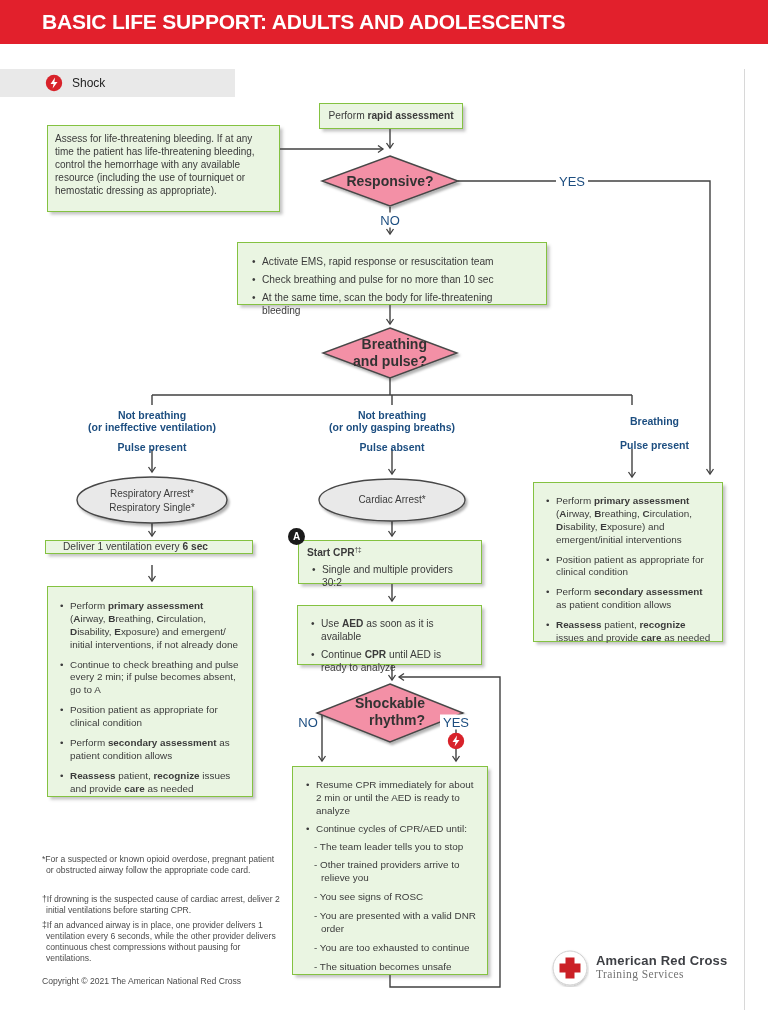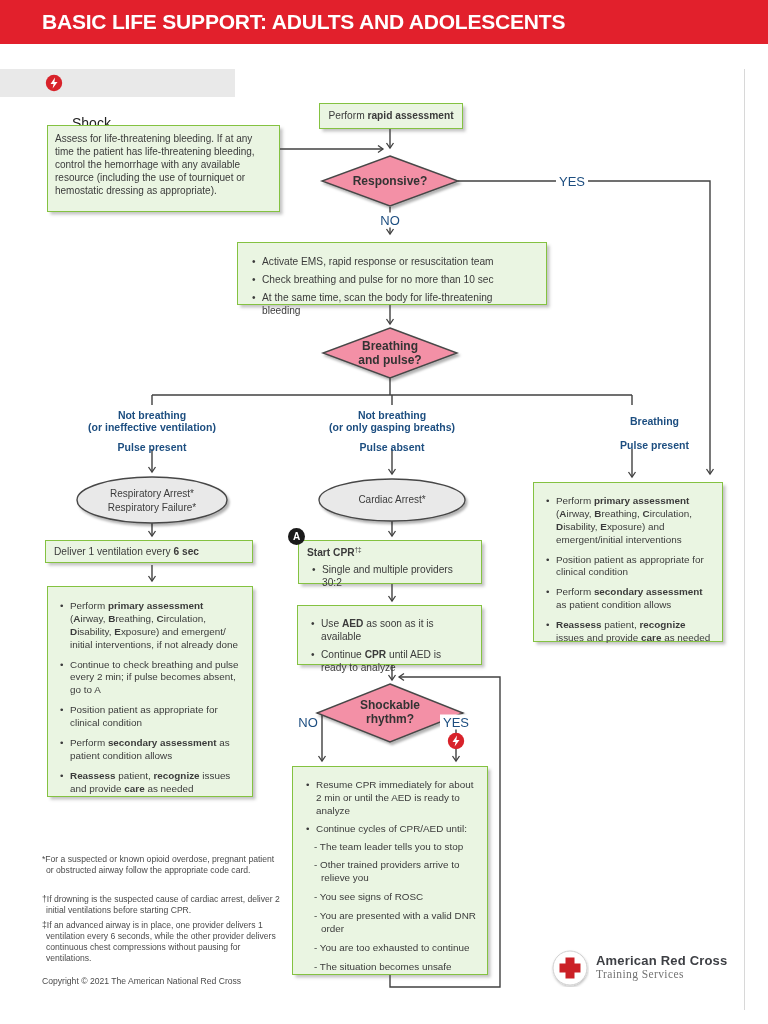--- a/index.html
+++ b/index.html
@@ -6,41 +6,41 @@
   #page{position:relative;width:768px;height:1024px;background:#ffffff;
         font-family:"Liberation Sans", sans-serif;color:#3b3b3b;overflow:hidden;}
   .abs{position:absolute;}
   
   .hdr-red{position:absolute;left:0;top:0;width:768px;height:44px;background:#E2202C;}
   .hdr-red .t{position:absolute;left:42px;top:0;line-height:44px;color:#fff;font-weight:bold;
               font-size:21px;letter-spacing:-0.2px;}
   .hdr-maroon{position:absolute;left:0;top:44px;width:768px;height:25px;background:#8B161C;}
   .hdr-maroon .t{position:absolute;left:42px;top:0;line-height:25px;color:#fff;font-size:12.5px;}
   .legend{position:absolute;left:0;top:69px;width:235px;height:28px;background:#E9E9E9;}
-  .legend .lbl{position:absolute;left:72px;top:0;line-height:28px;font-size:14px;color:#222;margin-top:40px;}
+  .legend .lbl{position:absolute;left:72px;top:0;line-height:28px;font-size:12px;color:#222;}
   
   .gbox{position:absolute;background:#EAF5E2;border:1.4px solid #84C241;box-sizing:border-box;
         box-shadow:2.5px 2.5px 3px rgba(80,80,80,.35);}
   .t-box{font-size:10.2px;line-height:1.28;color:#3b3b3b;}
   .t-sm{font-size:9.9px;line-height:1.3;color:#3b3b3b;}
   ul.b{list-style:none;margin:4px;padding:0;}
   ul.b>li{position:relative;padding-left:11px;margin-bottom:5px;}
   ul.b>li::before{content:"\2022";position:absolute;left:1px;}
   ul.sp>li{margin-bottom:7px;}
   ul.d{list-style:none;margin:2px 0 0 0;padding:0 0 0 13px;}
   ul.d>li{padding-left:7px;text-indent:-7px;margin-bottom:6px;}
   sup{font-size:0.62em;}
   
   .colhead{position:absolute;text-align:center;color:#1D4E80;font-weight:bold;
            font-size:10.5px;line-height:1.18;}
   .yn{position:absolute;color:#1D4E80;font-weight:normal;font-size:13px;
       transform:translate(-50%,-50%);}
   .yn.bg{background:#fff;padding:0 3px;}
-  .dtext{position:absolute;transform:translate(-50%,-50%);text-align:center;font-weight:bold;
-         font-size:12px;color:#333;line-height:1.2;z-index:3;}
+  .dtext{position:absolute;transform:translate(-50%,-50%);text-align:right;font-weight:bold;
+         font-size:14px;color:#333;line-height:1.2;z-index:3;}
   .etext{position:absolute;transform:translate(-50%,-50%);text-align:center;
          font-size:10px;color:#3c3c3c;line-height:1.35;z-index:3;}
   .badge{position:absolute;width:17px;height:17px;border-radius:50%;background:#1a1a1a;color:#fff;
          font-weight:bold;font-size:10px;text-align:center;line-height:17px;z-index:4;}
   .shock-ic{position:absolute;z-index:4;}
   
   .fn{position:absolute;left:42px;width:238px;font-size:8.6px;line-height:1.28;color:#4a4a4a;
       padding-left:4px;text-indent:-4px;}
   .copyright{position:absolute;left:42px;top:976px;font-size:8.6px;color:#4a4a4a;}
   
@@ -110,21 +110,21 @@
   <div class="dtext" style="left:390px;top:353px">
     <div>Breathing</div>
     <div>and pulse?</div>
   </div>
   <div class="dtext" style="left:390px;top:712px">
     <div>Shockable</div>
     <div>rhythm?</div>
   </div>
   <div class="etext" style="left:152px;top:500px">
     <div>Respiratory Arrest*</div>
-    <div>Respiratory Failure*</div>
+    <div>Respiratory Single*</div>
   </div>
   <div class="etext" style="left:392px;top:500px">Cardiac Arrest*</div>
 
   <div class="yn bg" style="left:572px;top:181px">YES</div>
   <div class="yn bg" style="left:390px;top:220px">NO</div>
   <div class="yn" style="left:308px;top:722px">NO</div>
   <div class="yn bg" style="left:456px;top:722px">YES</div>
 
   <div class="gbox t-box" style="left:319px;top:103px;width:144px;height:26px;display:flex;align-items:center;justify-content:center">
     <span>Perform <b>rapid assessment</b></span>
@@ -135,21 +135,21 @@
   </div>
 
   <div class="gbox t-box" style="left:237px;top:242px;width:310px;height:63px;padding:8px 9px">
     <ul class="b">
       <li>Activate EMS, rapid response or resuscitation team</li>
       <li>Check breathing and pulse for no more than 10 sec</li>
       <li>At the same time, scan the body for life-threatening bleeding</li>
     </ul>
   </div>
 
-  <div class="gbox t-box" style="left:45px;top:540px;width:208px;height:23px;padding-left:8px;display:flex;align-items:center">
+  <div class="gbox t-box" style="left:45px;top:540px;width:208px;height:14px;padding-left:17px;display:flex;align-items:center">
     <span>Deliver 1 ventilation every <b>6 sec</b></span>
   </div>
 
   <div class="gbox t-sm" style="left:47px;top:586px;width:206px;height:211px;padding:9px 7px">
     <ul class="b sp">
       <li>Perform <b>primary assessment</b> (<b>A</b>irway, <b>B</b>reathing, <b>C</b>irculation, <b>D</b>isability, <b>E</b>xposure) and emergent/ initial interventions, if not already done</li>
       <li>Continue to check breathing and pulse every 2 min; if pulse becomes absent, go to A</li>
       <li>Position patient as appropriate for clinical condition</li>
       <li>Perform <b>secondary assessment</b> as patient condition allows</li>
       <li><b>Reassess</b> patient, <b>recognize</b> issues and provide <b>care</b> as needed</li>

